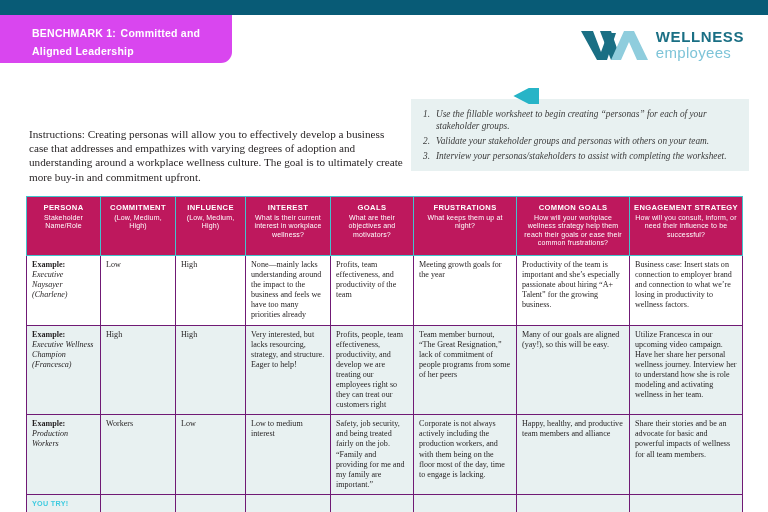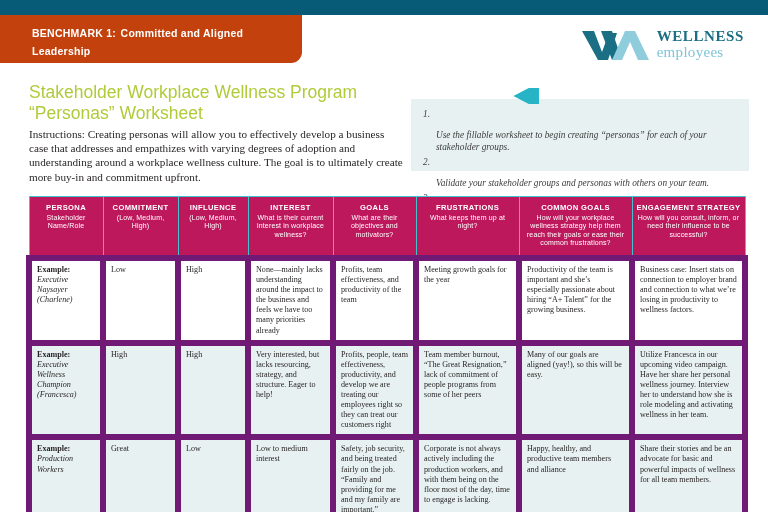--- a/index.html
+++ b/index.html
@@ -12,38 +12,38 @@
   .page { position: relative; width: 768px; height: 512px; background: #fff; }
 
   
   .topbar {
     position: absolute; left: 0; top: 0; width: 768px; height: 15px;
     background: #085b76;
   }
 
   
   .benchmark-banner {
-    position: absolute; left: 0; top: 15px; width: 302px; height: 48px;
-    background: #c2410c;
+    position: absolute; left: 0; top: 15px; width: 232px; height: 48px;
+    background: #d946ef;
     border-bottom-right-radius: 11px;
     padding: 8px 0 0 32px;
     color: #ffffff;
   }
   .benchmark-line {
     font-size: 10.5px; font-weight: bold; letter-spacing: .25px; line-height: 14px;
     color: #ffffff;
   }
 
   
   .logo-wrap {
     position: absolute; right: 24px; top: 26px;
     display: flex; align-items: center; gap: 4px;
   }
   .logo-mark { width: 74px; height: 38px; display:block; }
-  .logo-text { line-height: 1; padding-bottom: 2px; font-family: Liberation Serif, serif; }
+  .logo-text { line-height: 1; padding-bottom: 2px; }
   .logo-text .l1 {
     font-size: 15px; font-weight: bold; letter-spacing: .6px; color: #1a6f84;
     display:block;
   }
   .logo-text .l2 {
     font-size: 15px; color: #7ec4d8; display:block; margin-top: 1px; letter-spacing:.3px;
   }
 
   
   .title {
@@ -70,29 +70,29 @@
     clip-path: polygon(0 0, 100% 0, 100% 100%, 92% 100%, 80% 50%, 92% 0%, 0 0);
   }
   .ta-header-inner { position: relative; }
   .ta-list {
     position: absolute; left: 423px; top: 109px; width: 320px;
     font-family: "Liberation Serif", serif;
     font-size: 9.3px; line-height: 11.6px; color: #3b3b3b; font-style: italic;
   }
   .ta-item { display: flex; margin-bottom: 3.5px; }
   .ta-num { width: 13px; flex: 0 0 13px; }
-  .ta-txt { flex: 1; margin-top: 21px; }
+  .ta-txt { flex: 1; }
 
   
   .tbl {
     position: absolute; left: 26px; top: 196px; width: 716px;
     border-collapse: collapse; table-layout: fixed;
   }
   .tbl th, .tbl td {
-    vertical-align: top; border: 6px solid #701a75;
+    vertical-align: top; border: 1px solid #701a75;
   }
   .tbl thead th {
     background: #be185d; color: #ffffff; border: 1px solid #43c3cd;
     text-align: center; padding: 6px 4px 7px 4px; height: 56px;
   }
   .th-main {
     display:block; font-size: 7.6px; font-weight: bold; letter-spacing: .35px;
     line-height: 9.6px;
   }
   .th-sub {
@@ -132,24 +132,20 @@
       <path d="M44 10 L66 10 L84 62 L66 68 Z" fill="#1a6f84"></path>
       <path d="M92 10 L112 10 L140 68 L118 68 L102 32 L86 68 L66 68 Z" fill="#8fcddd"></path>
       <path d="M104 44 L116 68 L92 68 Z" fill="#ffffff"></path>
     </svg>
     <span class="logo-text">
       <span class="l1">WELLNESS</span>
       <span class="l2">employees</span>
     </span>
   </div>
 
-  <div class="title">
-    <span>Stakeholder Workplace Wellness Program</span><br>
-    <span>“Personas” Worksheet</span>
-  </div>
 
   <div class="instructions">
     <b>Instructions:</b><span> Creating personas will allow you to effectively develop a business case that addresses and empathizes with varying degrees of adoption and understanding around a workplace wellness culture. The goal is to ultimately create more buy-in and commitment upfront.</span>
   </div>
 
   <div class="ta-box"></div>
   <div class="ta-header">
     <span class="ta-header-inner">TAKE ACTION!</span>
   </div>
   <div class="ta-list">
@@ -239,21 +235,21 @@
         <td>Profits, people, team effectiveness, productivity, and develop we are treating our employees right so they can treat our customers right</td>
         <td>Team member burnout, “The Great Resignation,” lack of commitment of people programs from some of her peers</td>
         <td>Many of our goals are aligned (yay!), so this will be easy.</td>
         <td>Utilize Francesca in our upcoming video campaign. Have her share her personal wellness journey. Interview her to understand how she is role modeling and activating wellness in her team.</td>
       </tr>
       <tr class="row-b">
         <td class="persona-name">
           <b>Example:</b><br>
           <span>Production Workers</span>
         </td>
-        <td>Great</td>
+        <td>Workers</td>
         <td>Low</td>
         <td>Low to medium interest</td>
         <td>Safety, job security, and being treated fairly on the job. “Family and providing for me and my family are important.”</td>
         <td>Corporate is not always actively including the production workers, and with them being on the floor most of the day, time to engage is lacking.</td>
         <td>Happy, healthy, and productive team members and alliance</td>
         <td>Share their stories and be an advocate for basic and powerful impacts of wellness for all team members.</td>
       </tr>
       <tr class="youtry">
         <td>
           <span class="youtry-label">YOU TRY!</span>

